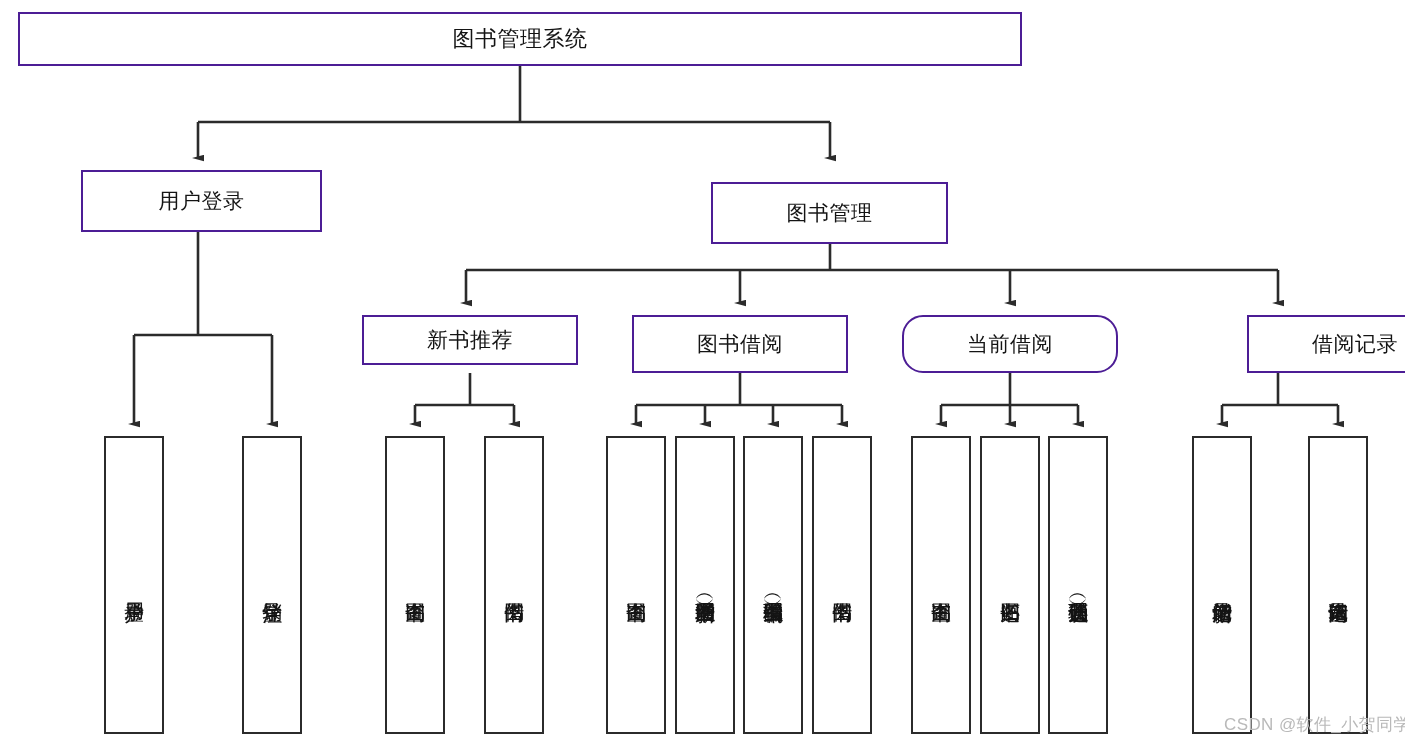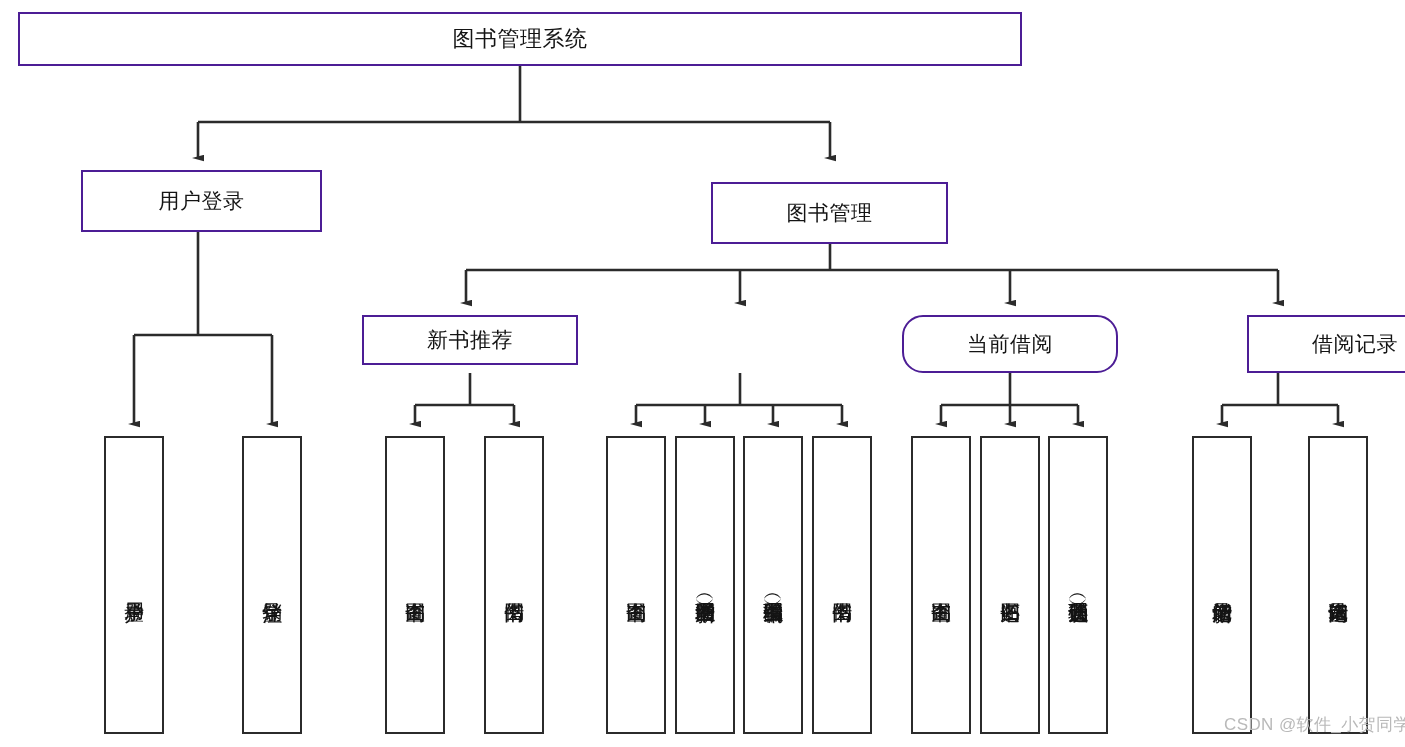--- a/index.html
+++ b/index.html
@@ -138,20 +138,23 @@
   <div class="node branch" style="left:81px; top:170px; width:241px; height:62px;">
     <span class="label">用户登录</span>
   </div>
   <div class="node branch" style="left:711px; top:170px; width:237px; height:62px;margin-top:12px;">
     <span class="label">图书管理</span>
   </div>
 
   <div class="node branch" style="left:362px; top:315px; width:216px; height:50px;">
     <span class="label">新书推荐</span>
   </div>
+  <div class="node branch" style="left:632px; top:315px; width:216px; height:58px;">
+    <span class="label">图书借阅</span>
+  </div>
   <div class="node branch" style="left:902px; top:315px; width:216px; height:58px;border-radius:21px;">
     <span class="label">当前借阅</span>
   </div>
   <div class="node branch" style="left:1219px; top:315px; width:216px; height:58px;margin-left:28px;">
     <span class="label">借阅记录</span>
   </div>
 
   <div class="leaf" style="left:104px; top:436px; width:60px; height:298px;">
     <span class="vlabel">用户登录</span>
   </div>

